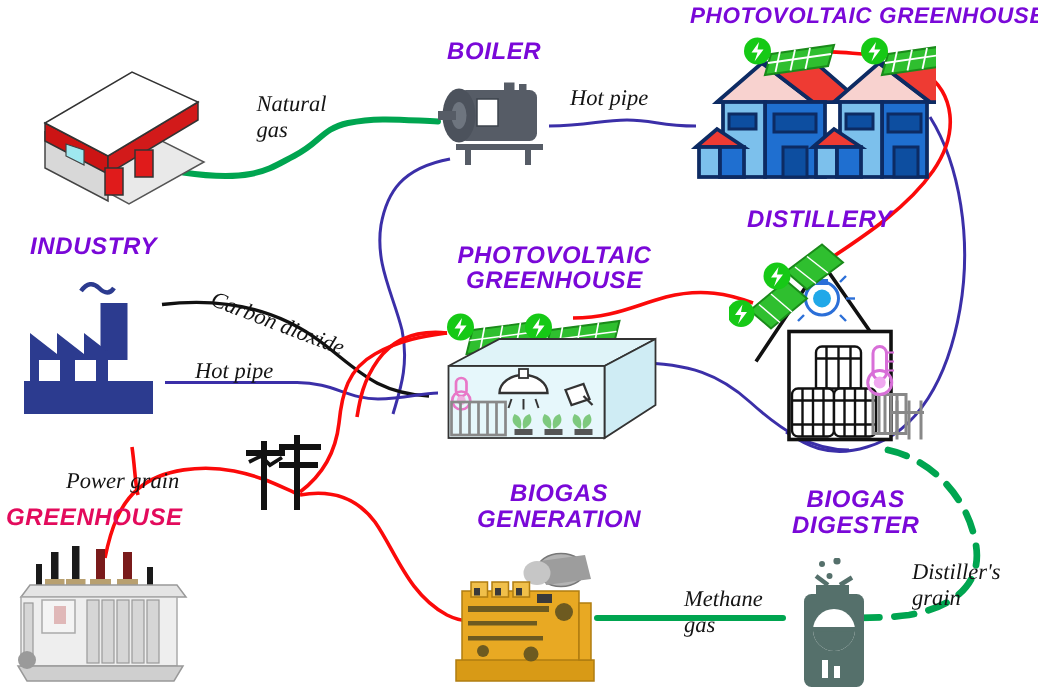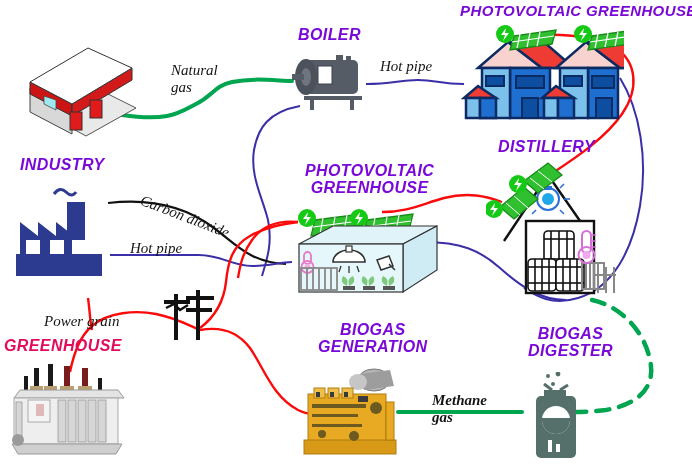--- a/index.html
+++ b/index.html
@@ -461,16 +461,18 @@
       <rect x="34" y="72" width="4" height="8" fill="#ffffff"></rect>
     </svg>
   </div>
 
   <div class="edge-label" style="left:171px; top:62px;">Natural
 gas</div>
   <div class="edge-label" style="left:380px; top:58px;">Hot pipe</div>
   <div class="edge-label" style="left:144px; top:192px; transform:rotate(21deg); transform-origin:left top;">Carbon dioxide</div>
   <div class="edge-label" style="left:130px; top:240px;">Hot pipe</div>
   <div class="edge-label" style="left:44px; top:313px;">Power grain</div>
-  <div class="edge-label" style="left:432px; top:392px;font-weight:bold;">Methane
+  <div class="edge-label" style="left:456px; top:392px;">Methane
 gas</div>
+  <div class="edge-label" style="left:608px; top:374px;">Distiller's
+grain</div>
 
 </div>
 
 </body></html>

